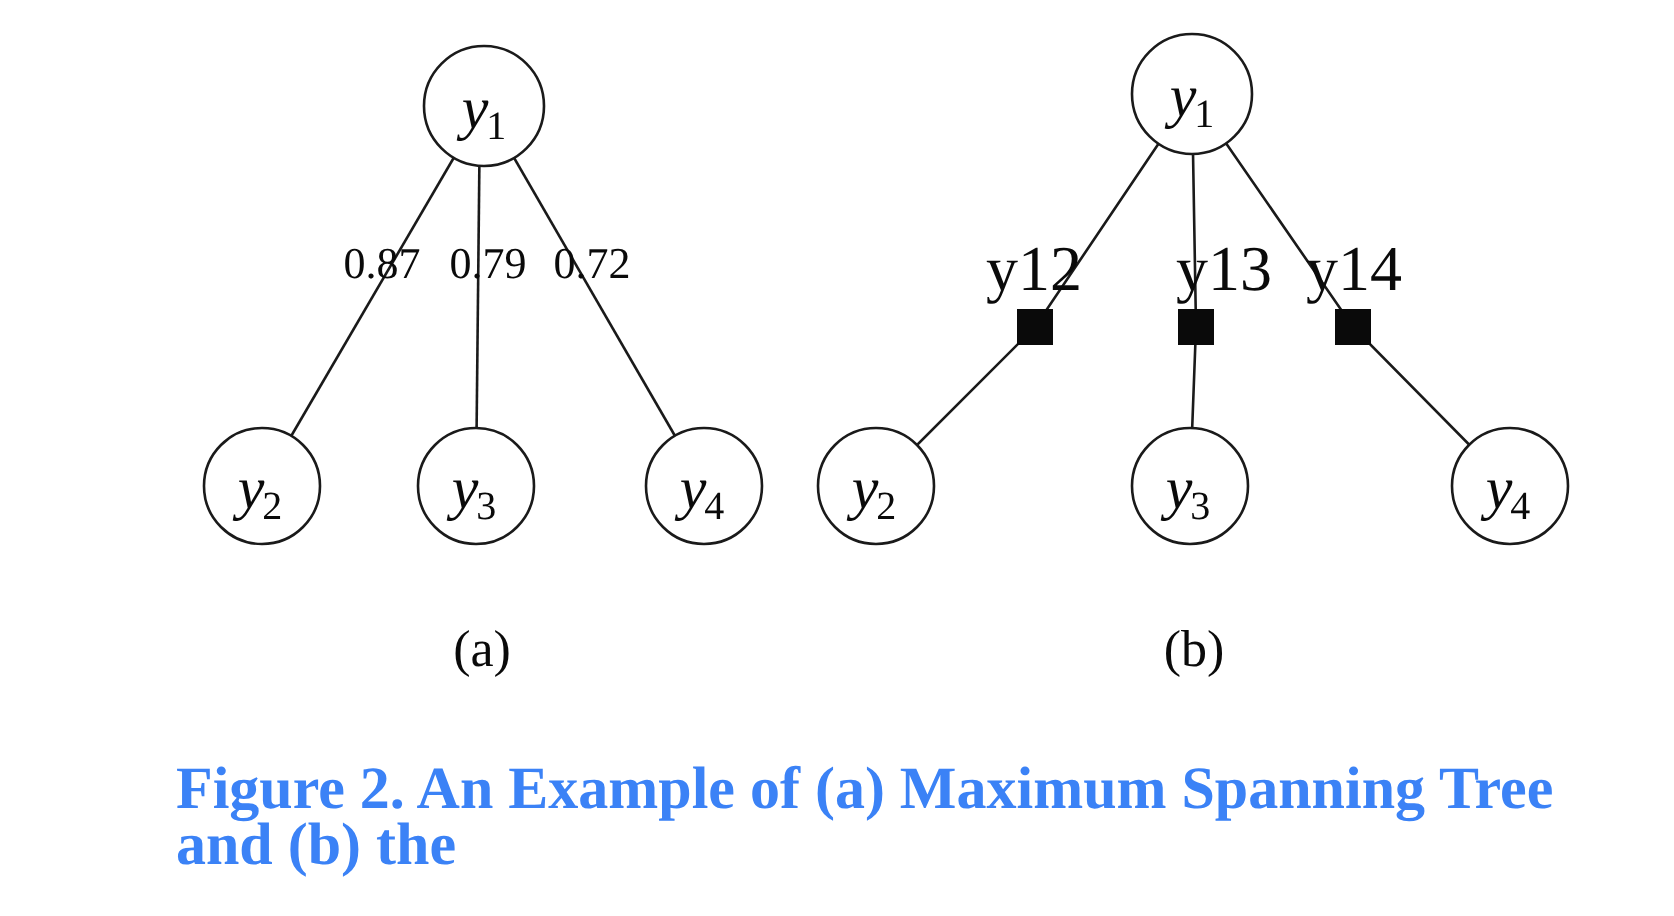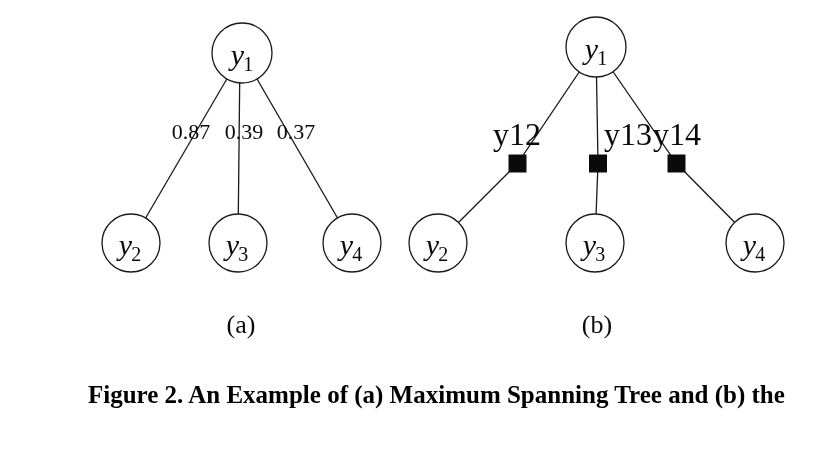--- a/index.html
+++ b/index.html
@@ -48,23 +48,23 @@
   }
   .panel-label {
     font-size: 26px;
   }
   .caption {
     position: absolute;
     left: 88px;
     top: 381px;
     width: 740px;
     font-weight: bold;
-    font-size: 25px;
+    font-size: 30px;
     line-height: 28px;
-    color: #000000;
+    color: #3b82f6;
   }
 </style>
 </head>
 <body>
 
 <div class="canvas">
 
   <svg class="graph-svg" width="837" height="370" viewBox="0 0 837 370">
 
     <g stroke="#1a1a1a" stroke-width="1.3" fill="none">
@@ -90,30 +90,30 @@
       <rect x="667.5" y="154.5" width="18" height="18" fill="#0a0a0a" stroke="none"></rect>
     </g>
   </svg>
 
   <div class="lbl node-label" style="left:242px; top:55px"><span>y</span><sub>1</sub></div>
   <div class="lbl node-label" style="left:130px; top:245px"><span>y</span><sub>2</sub></div>
   <div class="lbl node-label" style="left:237px; top:245px"><span>y</span><sub>3</sub></div>
   <div class="lbl node-label" style="left:351px; top:245px"><span>y</span><sub>4</sub></div>
 
   <div class="lbl weight-label" style="left:191px; top:132px">0.87</div>
-  <div class="lbl weight-label" style="left:244px; top:132px">0.39</div>
-  <div class="lbl weight-label" style="left:296px; top:132px">0.37</div>
+  <div class="lbl weight-label" style="left:244px; top:132px">0.79</div>
+  <div class="lbl weight-label" style="left:296px; top:132px">0.72</div>
 
   <div class="lbl node-label" style="left:596px; top:49px"><span>y</span><sub>1</sub></div>
   <div class="lbl node-label" style="left:437px; top:245px"><span>y</span><sub>2</sub></div>
   <div class="lbl node-label" style="left:594px; top:245px"><span>y</span><sub>3</sub></div>
   <div class="lbl node-label" style="left:754px; top:245px"><span>y</span><sub>4</sub></div>
 
   <div class="lbl factor-label" style="left:517px; top:134px">y12</div>
-  <div class="lbl factor-label" style="left:628px; top:134px">y13</div>
+  <div class="lbl factor-label" style="left:612px; top:134px">y13</div>
   <div class="lbl factor-label" style="left:677px; top:134px">y14</div>
 
   <div class="lbl panel-label" style="left:241px; top:325px">(a)</div>
   <div class="lbl panel-label" style="left:597px; top:325px">(b)</div>
 
   <div class="caption">
     <div>Figure 2. An Example of (a) Maximum Spanning Tree and (b) the</div>
   </div>
 
 </div>

